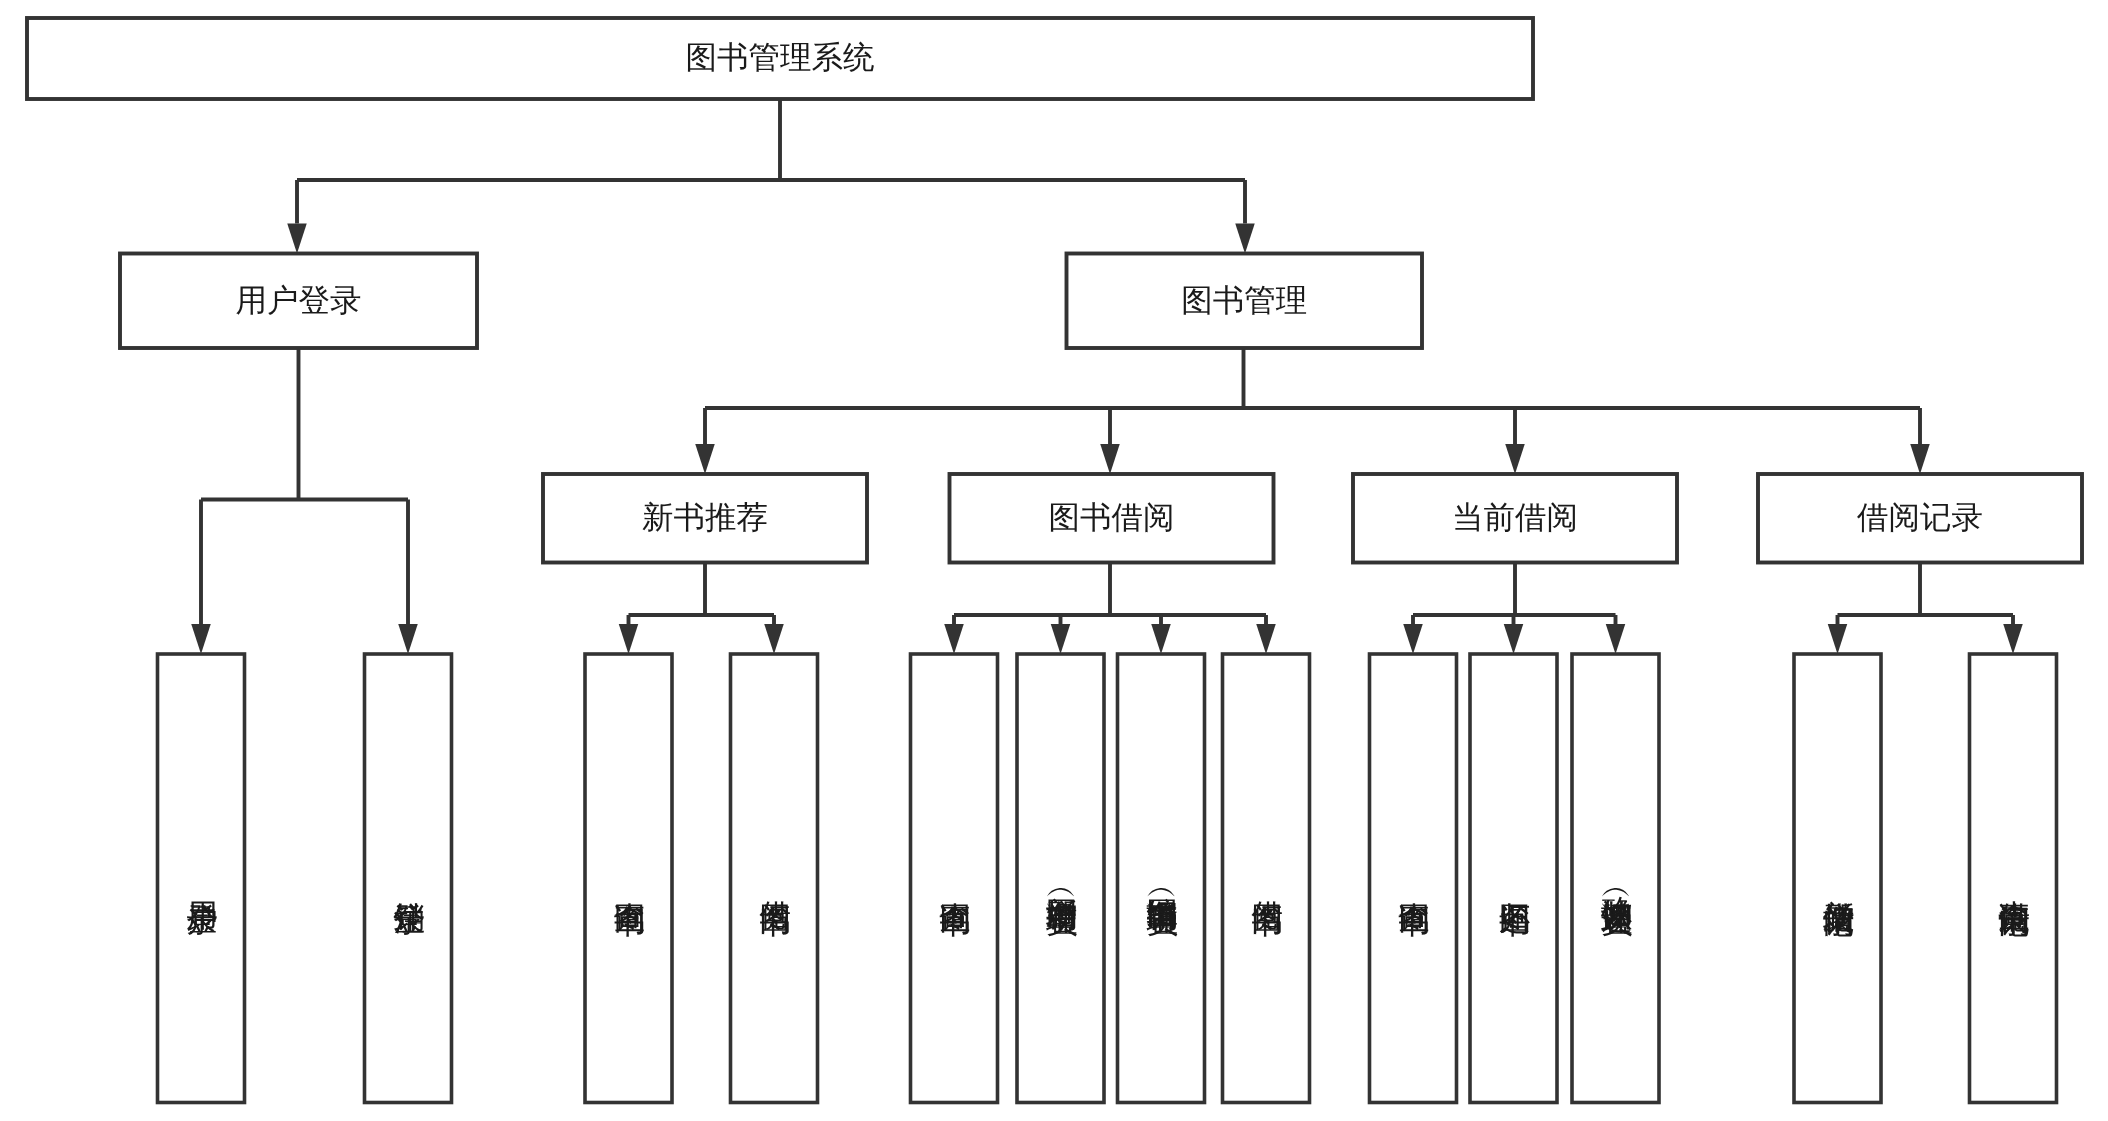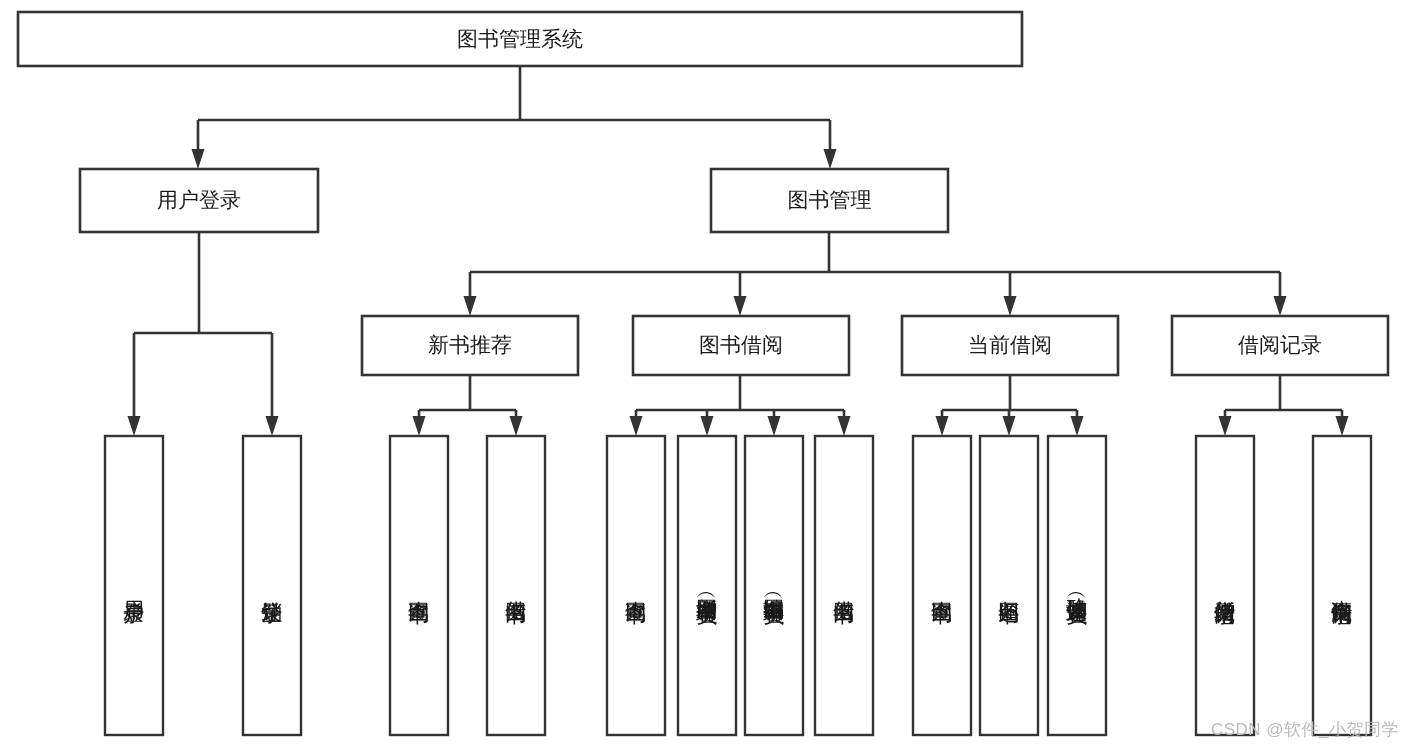--- a/index.html
+++ b/index.html
@@ -211,15 +211,14 @@
         <span class="leaf-label">确认归还（管理员）</span>
       </div>
       <div class="leaf-label-wrap" style="left: 1196px; top: 436px; width: 58px; height: 299px;">
         <span class="leaf-label">新增借阅记录</span>
       </div>
       <div class="leaf-label-wrap" style="left: 1313px; top: 436px; width: 58px; height: 299px;">
         <span class="leaf-label">查询借阅记录</span>
       </div>
     </div>
 
-  <div class="watermark">CSDN @软件_小贺同学</div>
 
 </div>
 
 </body></html>

